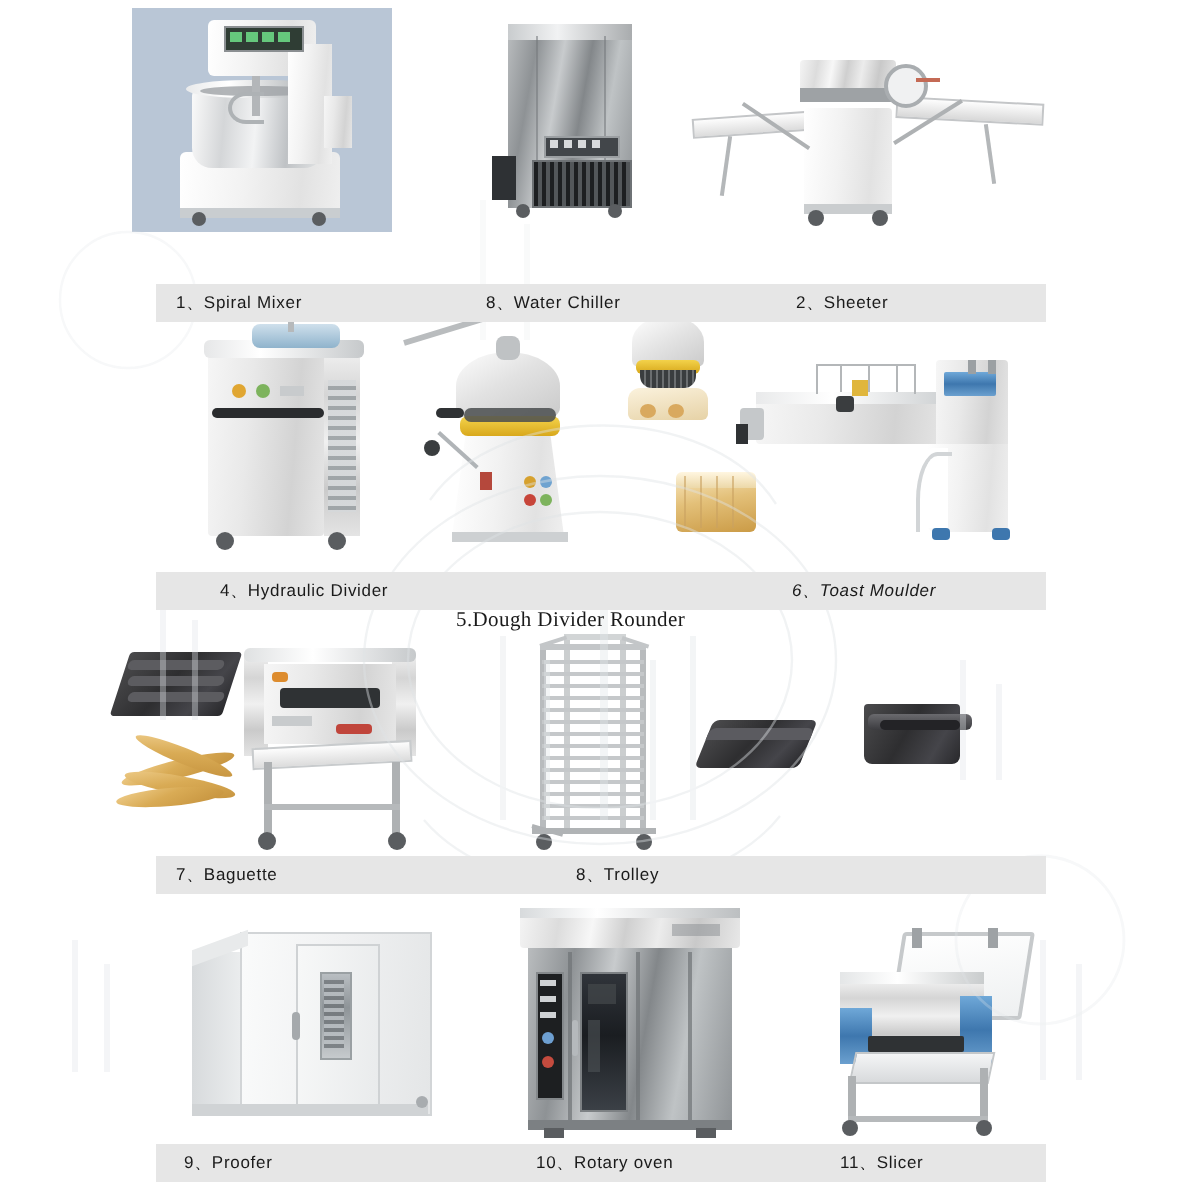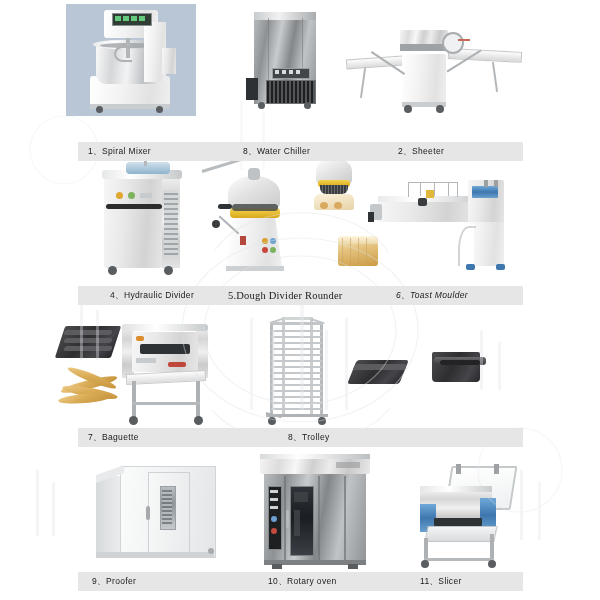--- a/index.html
+++ b/index.html
@@ -45,20 +45,21 @@
     line-height: 19px;
     font-size: 8.5px;
     color: #1a1a1a;
     letter-spacing: .35px;
     white-space: nowrap;
   }
   .label-bar .lbl.script {
     font-family: "Liberation Serif", serif;
     font-size: 10.5px;
     letter-spacing: .2px;
+    margin-top: 15px;
   }
 
   
   .cell {
     position: absolute;
     z-index: 3;
   }
 
   
   .steel {

